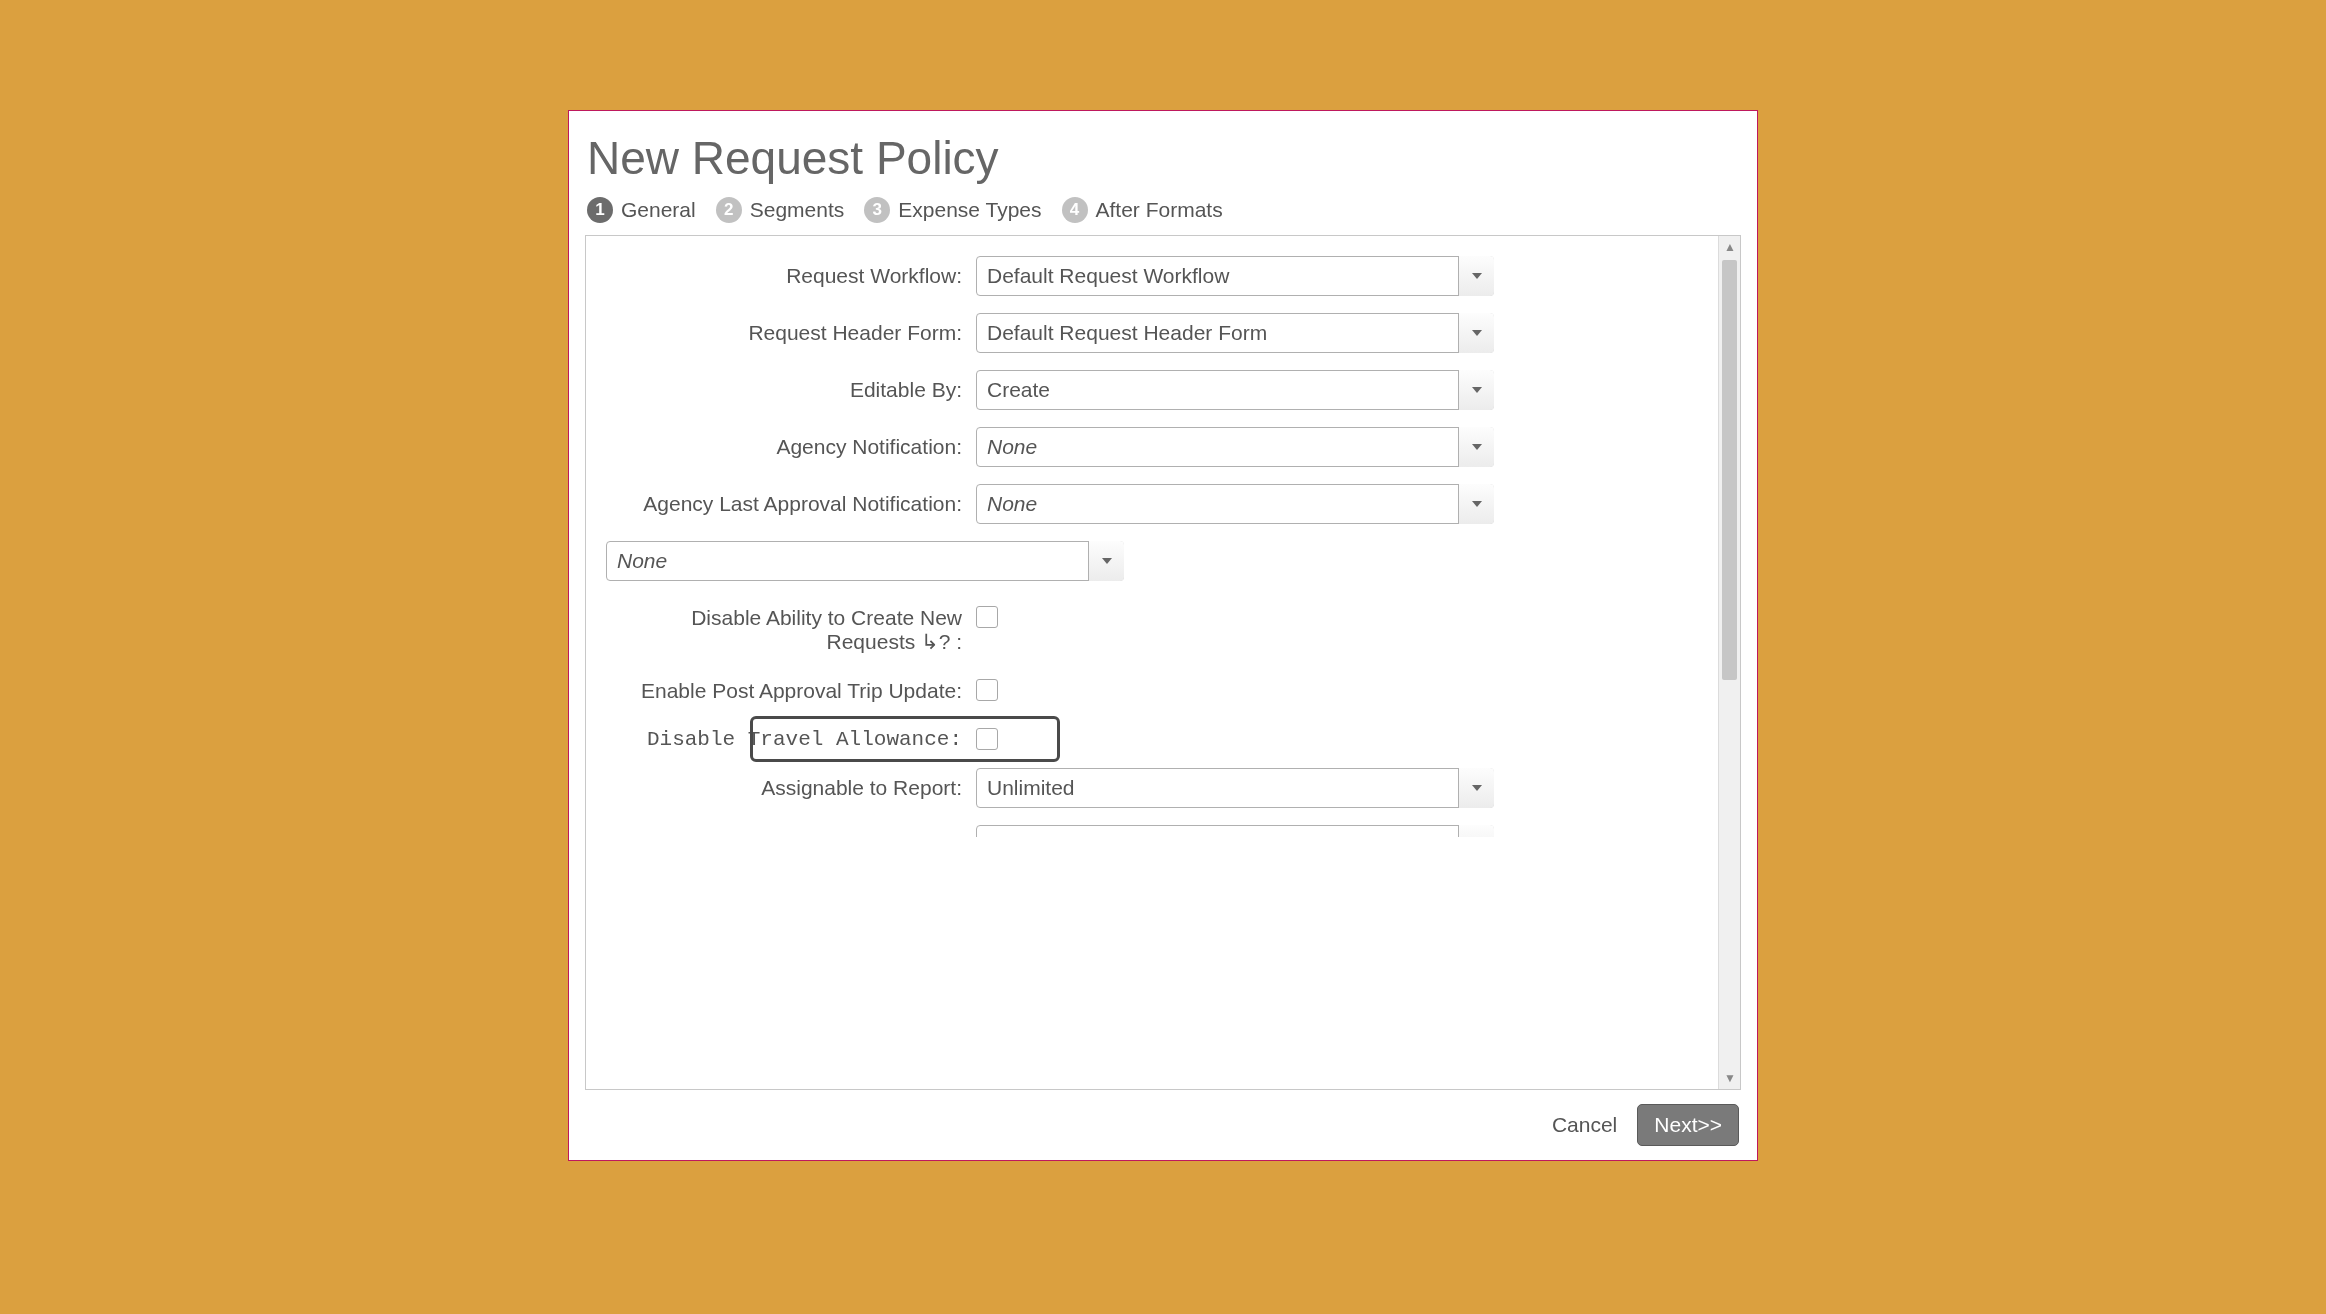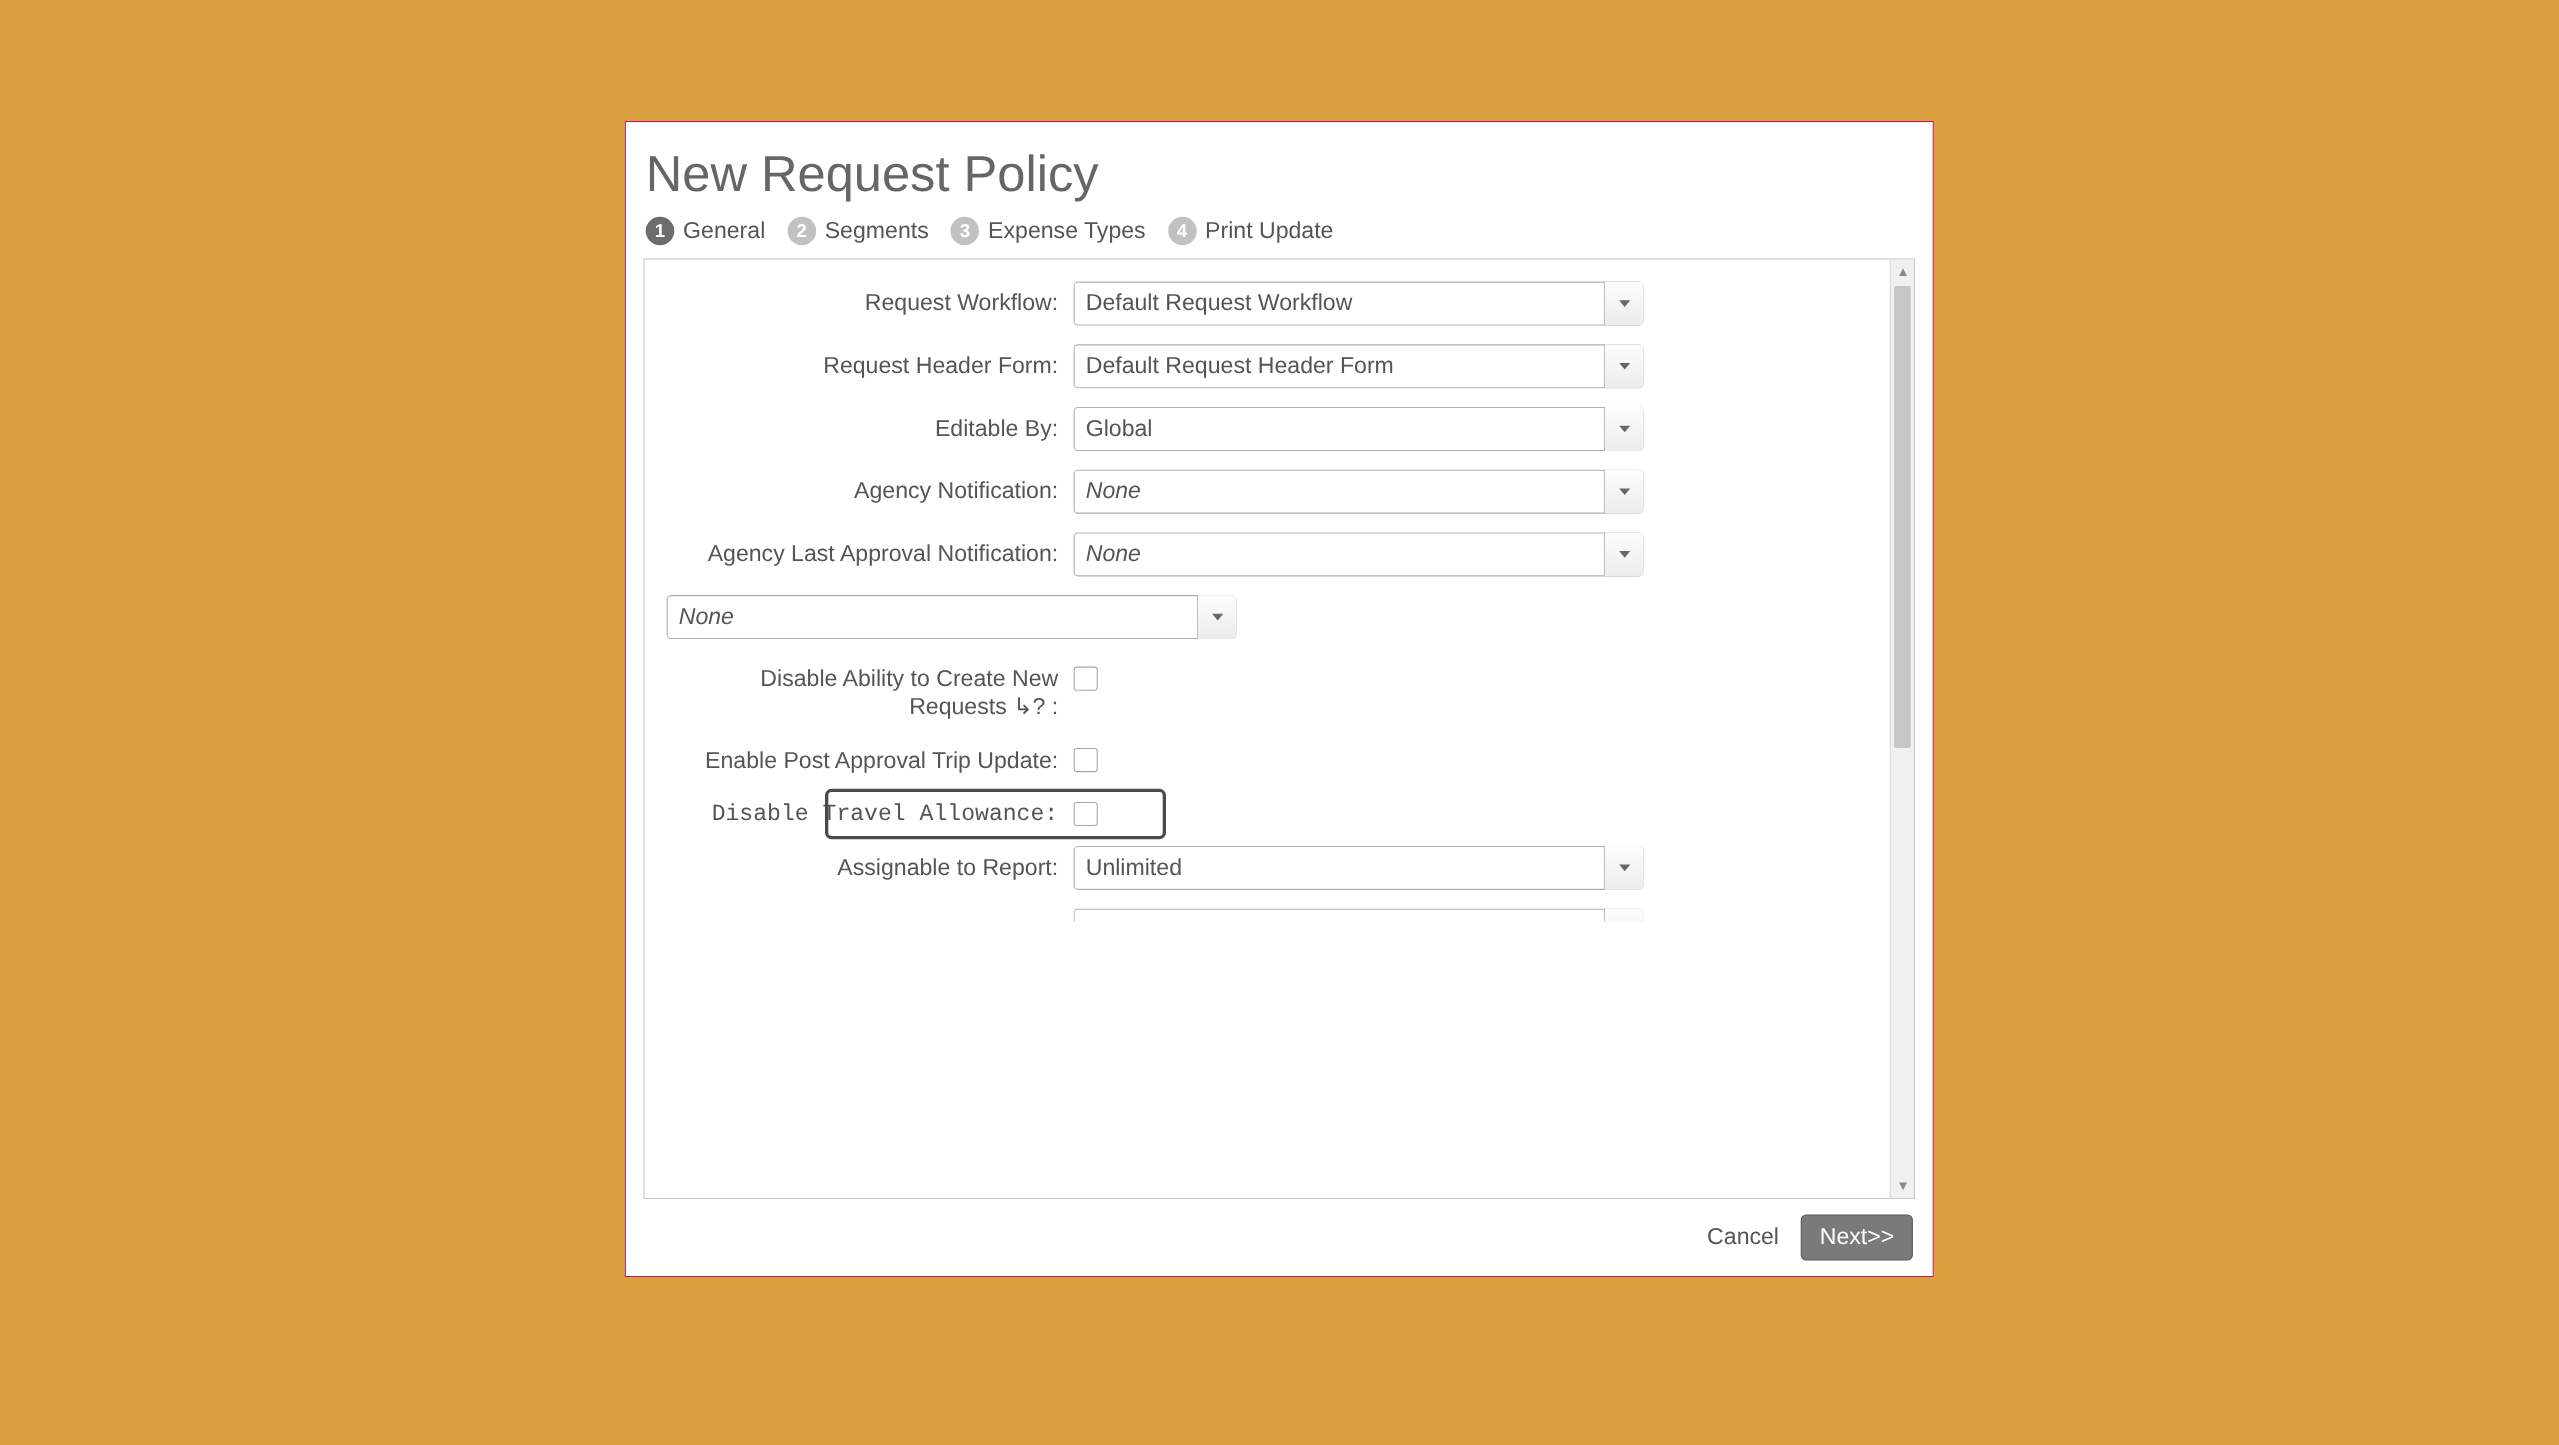--- a/index.html
+++ b/index.html
@@ -221,21 +221,21 @@
     <div class="step">
       <div class="step-num">2</div>
       <span>Segments</span>
     </div>
     <div class="step">
       <div class="step-num">3</div>
       <span>Expense Types</span>
     </div>
     <div class="step">
       <div class="step-num">4</div>
-      <span>Print Update</span>
+      <span>After Formats</span>
     </div>
   </div>
 
   <div class="form-panel">
     <div class="form-scroll">
 
 
 
       <div class="form-row">
         <div class="form-label">Request Workflow:</div>
@@ -258,21 +258,21 @@
                 <div class="chevron-down"></div>
               </div>
           </div>
         </div>
       </div>
 
       <div class="form-row">
         <div class="form-label">Editable By:</div>
         <div class="form-control-wrap">
           <div class="select-wrap">
-            <div class="select-input">Global</div>
+            <div class="select-input">Create</div>
             <div class="select-btn">
                 <div class="chevron-down"></div>
               </div>
           </div>
         </div>
       </div>
 
       <div class="form-row">
         <div class="form-label">Agency Notification:</div>
         <div class="form-control-wrap">

